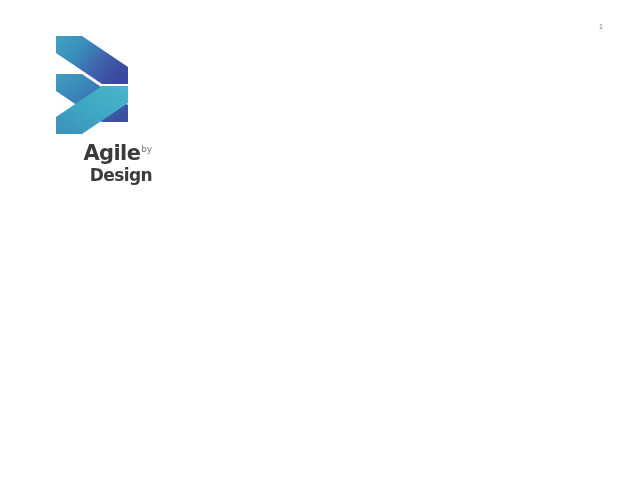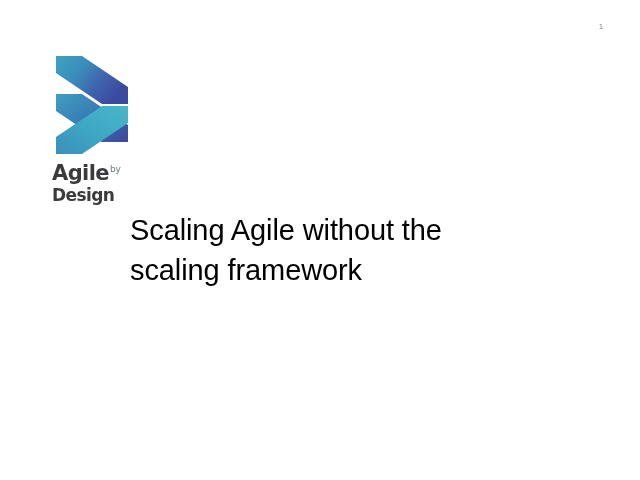--- a/index.html
+++ b/index.html
@@ -30,22 +30,23 @@
     font-size: 7px;
     line-height: 10px;
     color: #7b7b7b;
     letter-spacing: 0;
   }
 
   
   #logo-block {
     position: absolute;
     left: 52px;
-    top: 56px;
+    top: 36px;
     width: 100px;
+    text-align: right;
   }
 
   #logo-mark {
     display: block;
     width: 72px;
     height: 98px;
     margin-left: 4px;
   }
 
   
@@ -158,18 +159,14 @@
     </svg>
 
     <div id="logo-wordmark">
       <div id="wordmark-agile-row" class="wordmark-line">
         <span id="wordmark-agile">Agile</span><span id="wordmark-by">by</span>
       </div>
       <div id="wordmark-design" class="wordmark-line">Design</div>
     </div>
   </div>
 
-  <h1 id="slide-title">
-    <span class="title-line">Scaling Agile without the</span>
-    <span class="title-line">scaling framework</span>
-  </h1>
 
 </div>
 
 </body></html>

